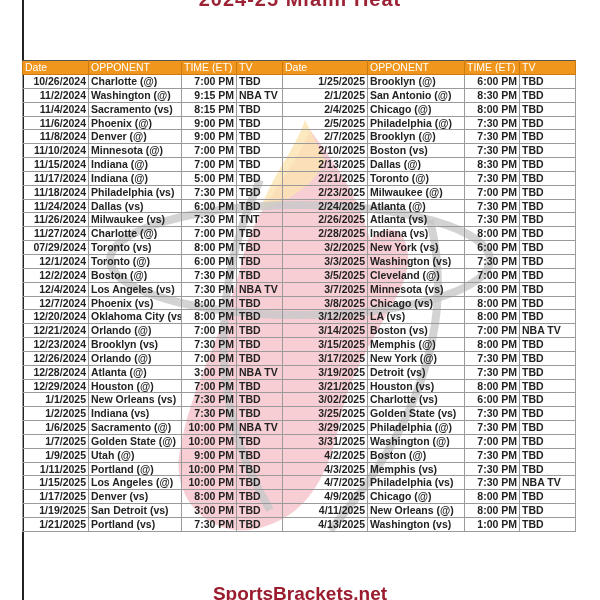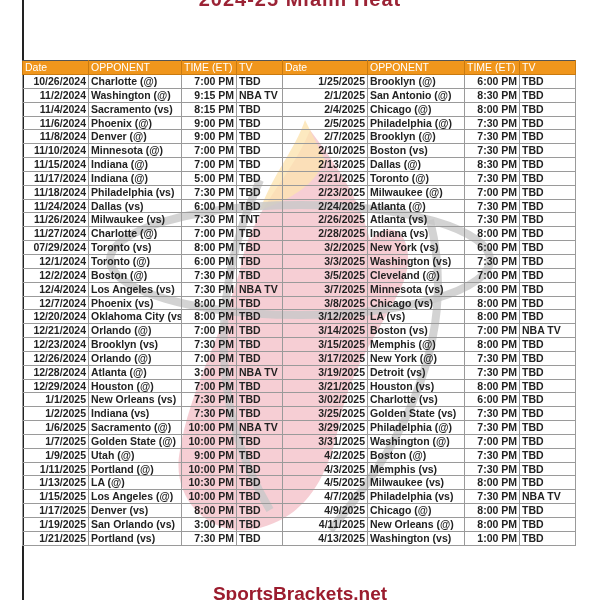--- a/index.html
+++ b/index.html
@@ -340,30 +340,20 @@
         <td class="date">1/11/2025</td>
         <td class="opp">Portland (@)</td>
         <td class="time">10:00 PM</td>
         <td class="tv">TBD</td>
         <td class="date">4/3/2025</td>
         <td class="opp">Memphis (vs)</td>
         <td class="time">7:30 PM</td>
         <td class="tv">TBD</td>
       </tr>
       <tr>
-        <td class="date">1/13/2025</td>
-        <td class="opp">LA (@)</td>
-        <td class="time">10:30 PM</td>
-        <td class="tv">TBD</td>
-        <td class="date">4/5/2025</td>
-        <td class="opp">Milwaukee (vs)</td>
-        <td class="time">8:00 PM</td>
-        <td class="tv">TBD</td>
-      </tr>
-      <tr>
         <td class="date">1/15/2025</td>
         <td class="opp">Los Angeles (@)</td>
         <td class="time">10:00 PM</td>
         <td class="tv">TBD</td>
         <td class="date">4/7/2025</td>
         <td class="opp">Philadelphia (vs)</td>
         <td class="time">7:30 PM</td>
         <td class="tv">NBA TV</td>
       </tr>
       <tr>
@@ -371,21 +361,21 @@
         <td class="opp">Denver (vs)</td>
         <td class="time">8:00 PM</td>
         <td class="tv">TBD</td>
         <td class="date">4/9/2025</td>
         <td class="opp">Chicago (@)</td>
         <td class="time">8:00 PM</td>
         <td class="tv">TBD</td>
       </tr>
       <tr>
         <td class="date">1/19/2025</td>
-        <td class="opp">San Orlando (vs)</td>
+        <td class="opp">San Detroit (vs)</td>
         <td class="time">3:00 PM</td>
         <td class="tv">TBD</td>
         <td class="date">4/11/2025</td>
         <td class="opp">New Orleans (@)</td>
         <td class="time">8:00 PM</td>
         <td class="tv">TBD</td>
       </tr>
       <tr>
         <td class="date">1/21/2025</td>
         <td class="opp">Portland (vs)</td>

